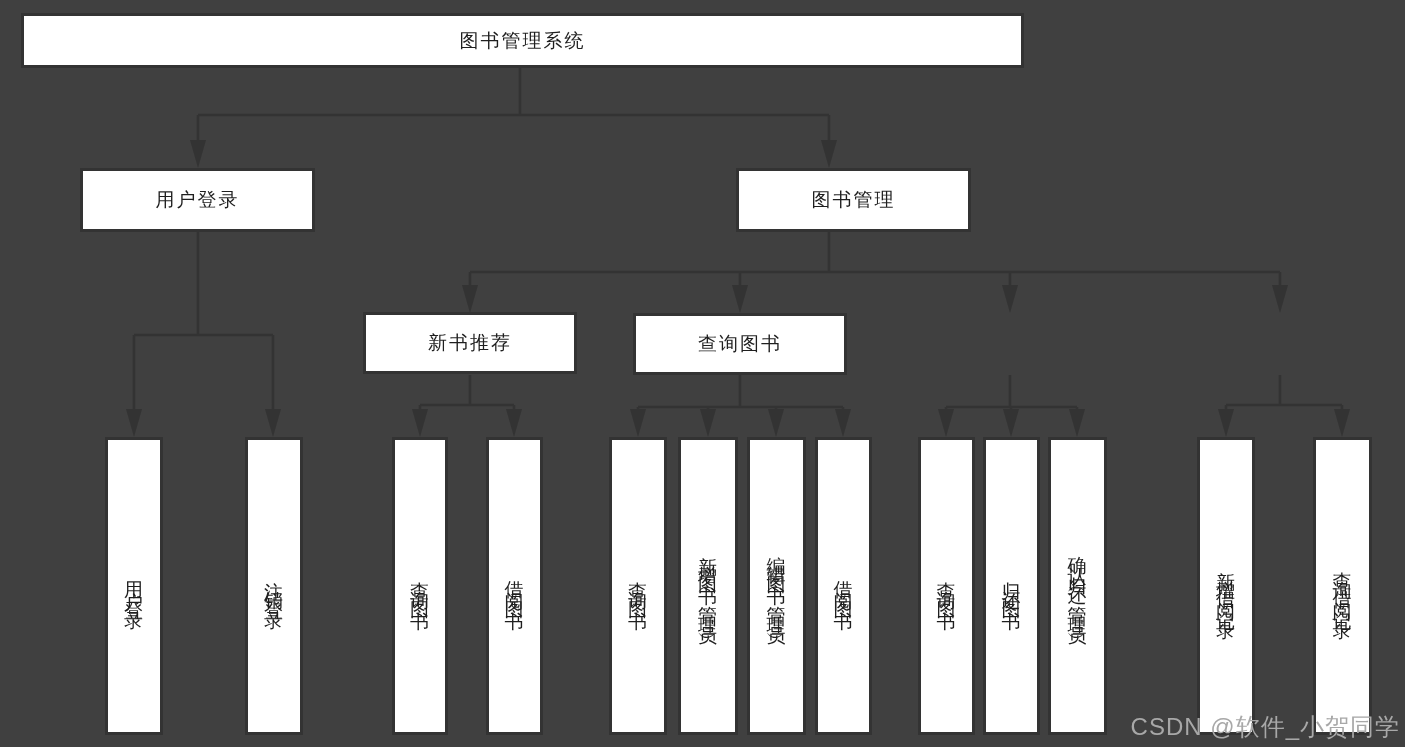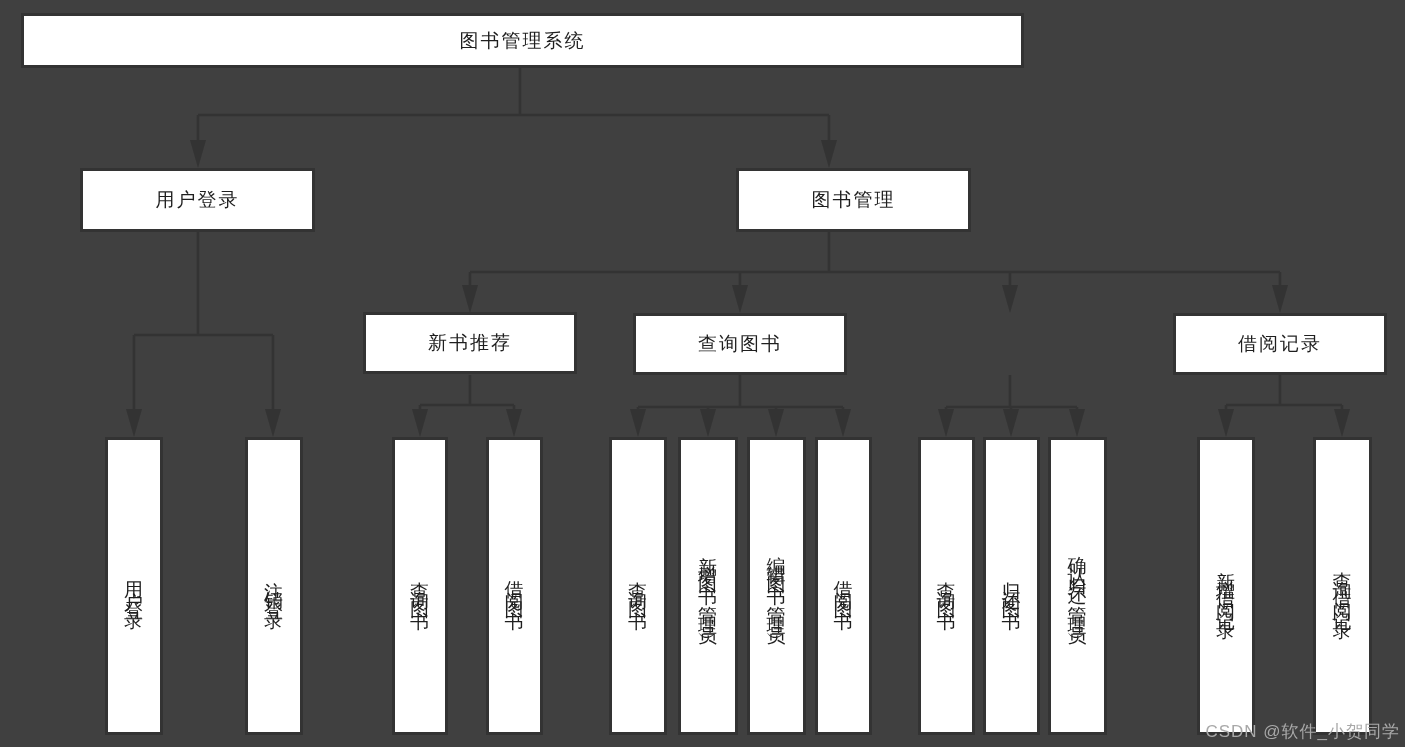--- a/index.html
+++ b/index.html
@@ -27,21 +27,21 @@
   .box.v span{
     writing-mode:vertical-rl;
     text-orientation:mixed;
     font-size:19px;
     letter-spacing:10px;
     line-height:1;
   }
   #watermark{
     position:absolute;
     right:5px;bottom:4px;
-    font-size:17px;
+    font-size:24px;
     color:#a8a8a8;
     letter-spacing:1px;
     white-space:nowrap;
   }
 </style>
 </head>
 <body>
 
 <div id="stage">
 
@@ -76,23 +76,20 @@
   </div>
   <div class="box h" style="left:736px;top:168px;width:235px;height:64px">
     <span>图书管理</span>
   </div>
 
   <div class="box h" style="left:363px;top:312px;width:214px;height:62px">
     <span>新书推荐</span>
   </div>
   <div class="box h" style="left:633px;top:313px;width:214px;height:62px">
     <span>查询图书</span>
-  </div>
-  <div class="box h" style="left:1173px;top:313px;width:214px;height:62px">
-    <span>借阅记录</span>
   </div>
 
   <div class="box v" style="left:105px;top:437px;width:58px;height:298px">
     <span>用户登录</span>
   </div>
   <div class="box v" style="left:245px;top:437px;width:58px;height:298px">
     <span>注销登录</span>
   </div>
 
   <div class="box v" style="left:392px;top:437px;width:56px;height:298px">

